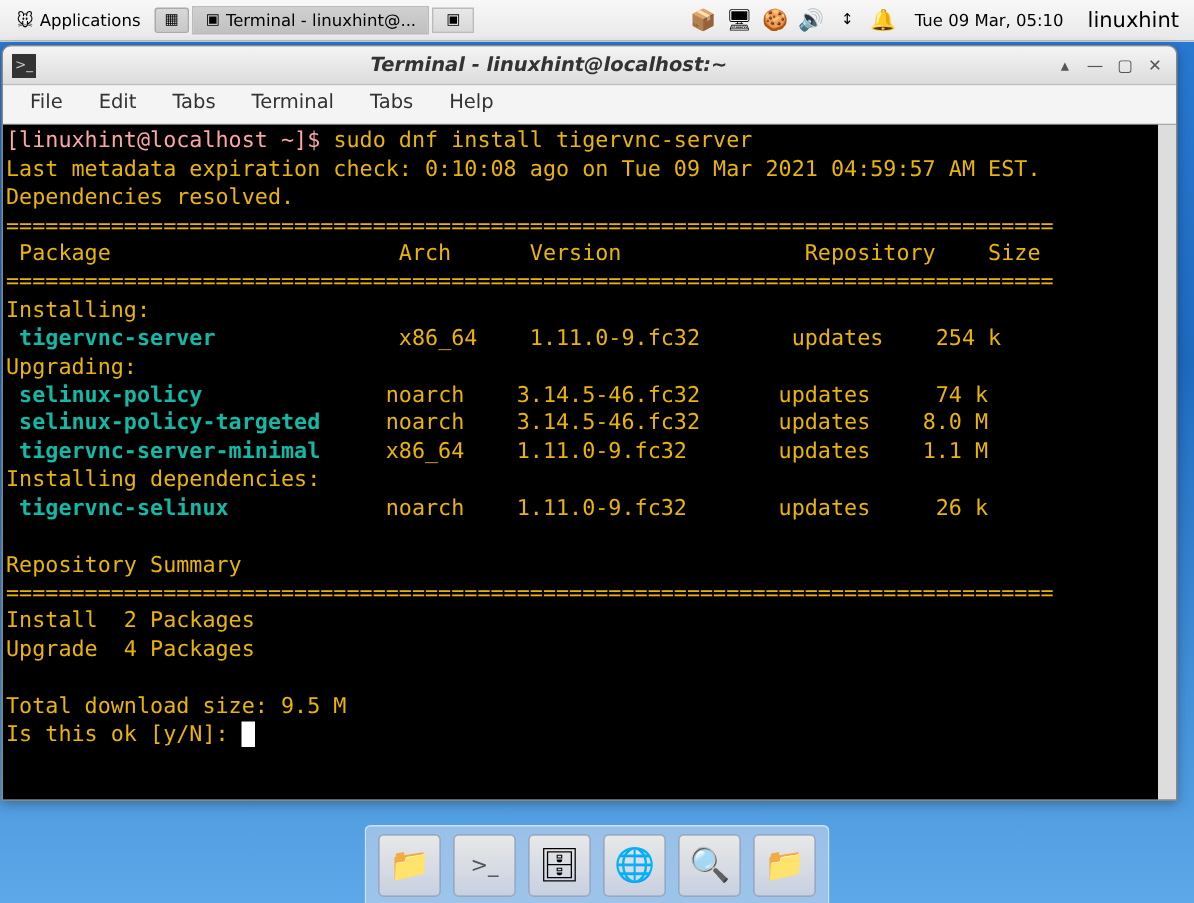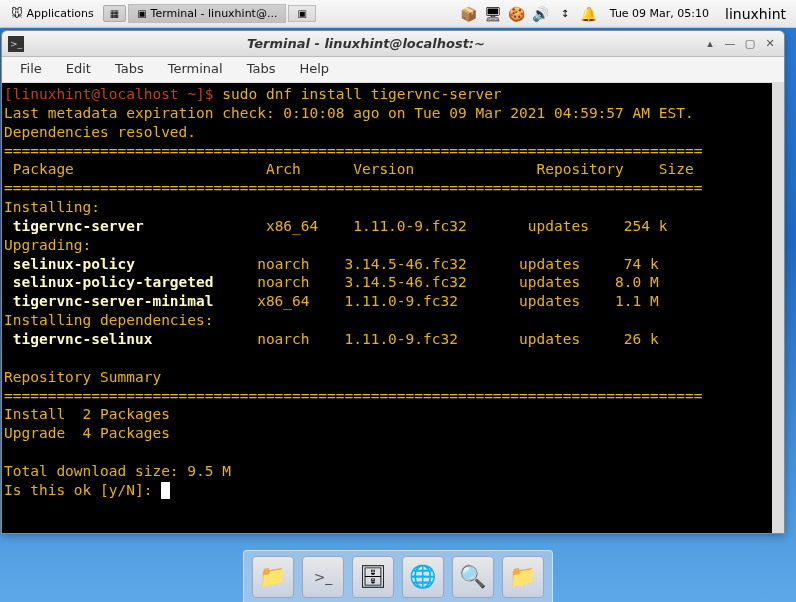--- a/index.html
+++ b/index.html
@@ -96,22 +96,22 @@
     }
     .terminal .scrollbar {
       position: absolute;
       right: 0;
       top: 0;
       width: 12px;
       height: 100%;
       background: #ddd;
     }
     .c-white { color: #eab308; }
-    .c-cyan { color: #c2410c; }
-    .c-bold-green { color: #fef9c3; font-weight: bold; }
+    .c-cyan { color: #fca5a5; }
+    .c-bold-green { color: #14b8a6; font-weight: bold; }
     .cursor {
       display: inline-block;
       width: 9px;
       height: 17px;
       background: #fff;
       vertical-align: middle;
     }
 
     .dock {
       position: absolute;

